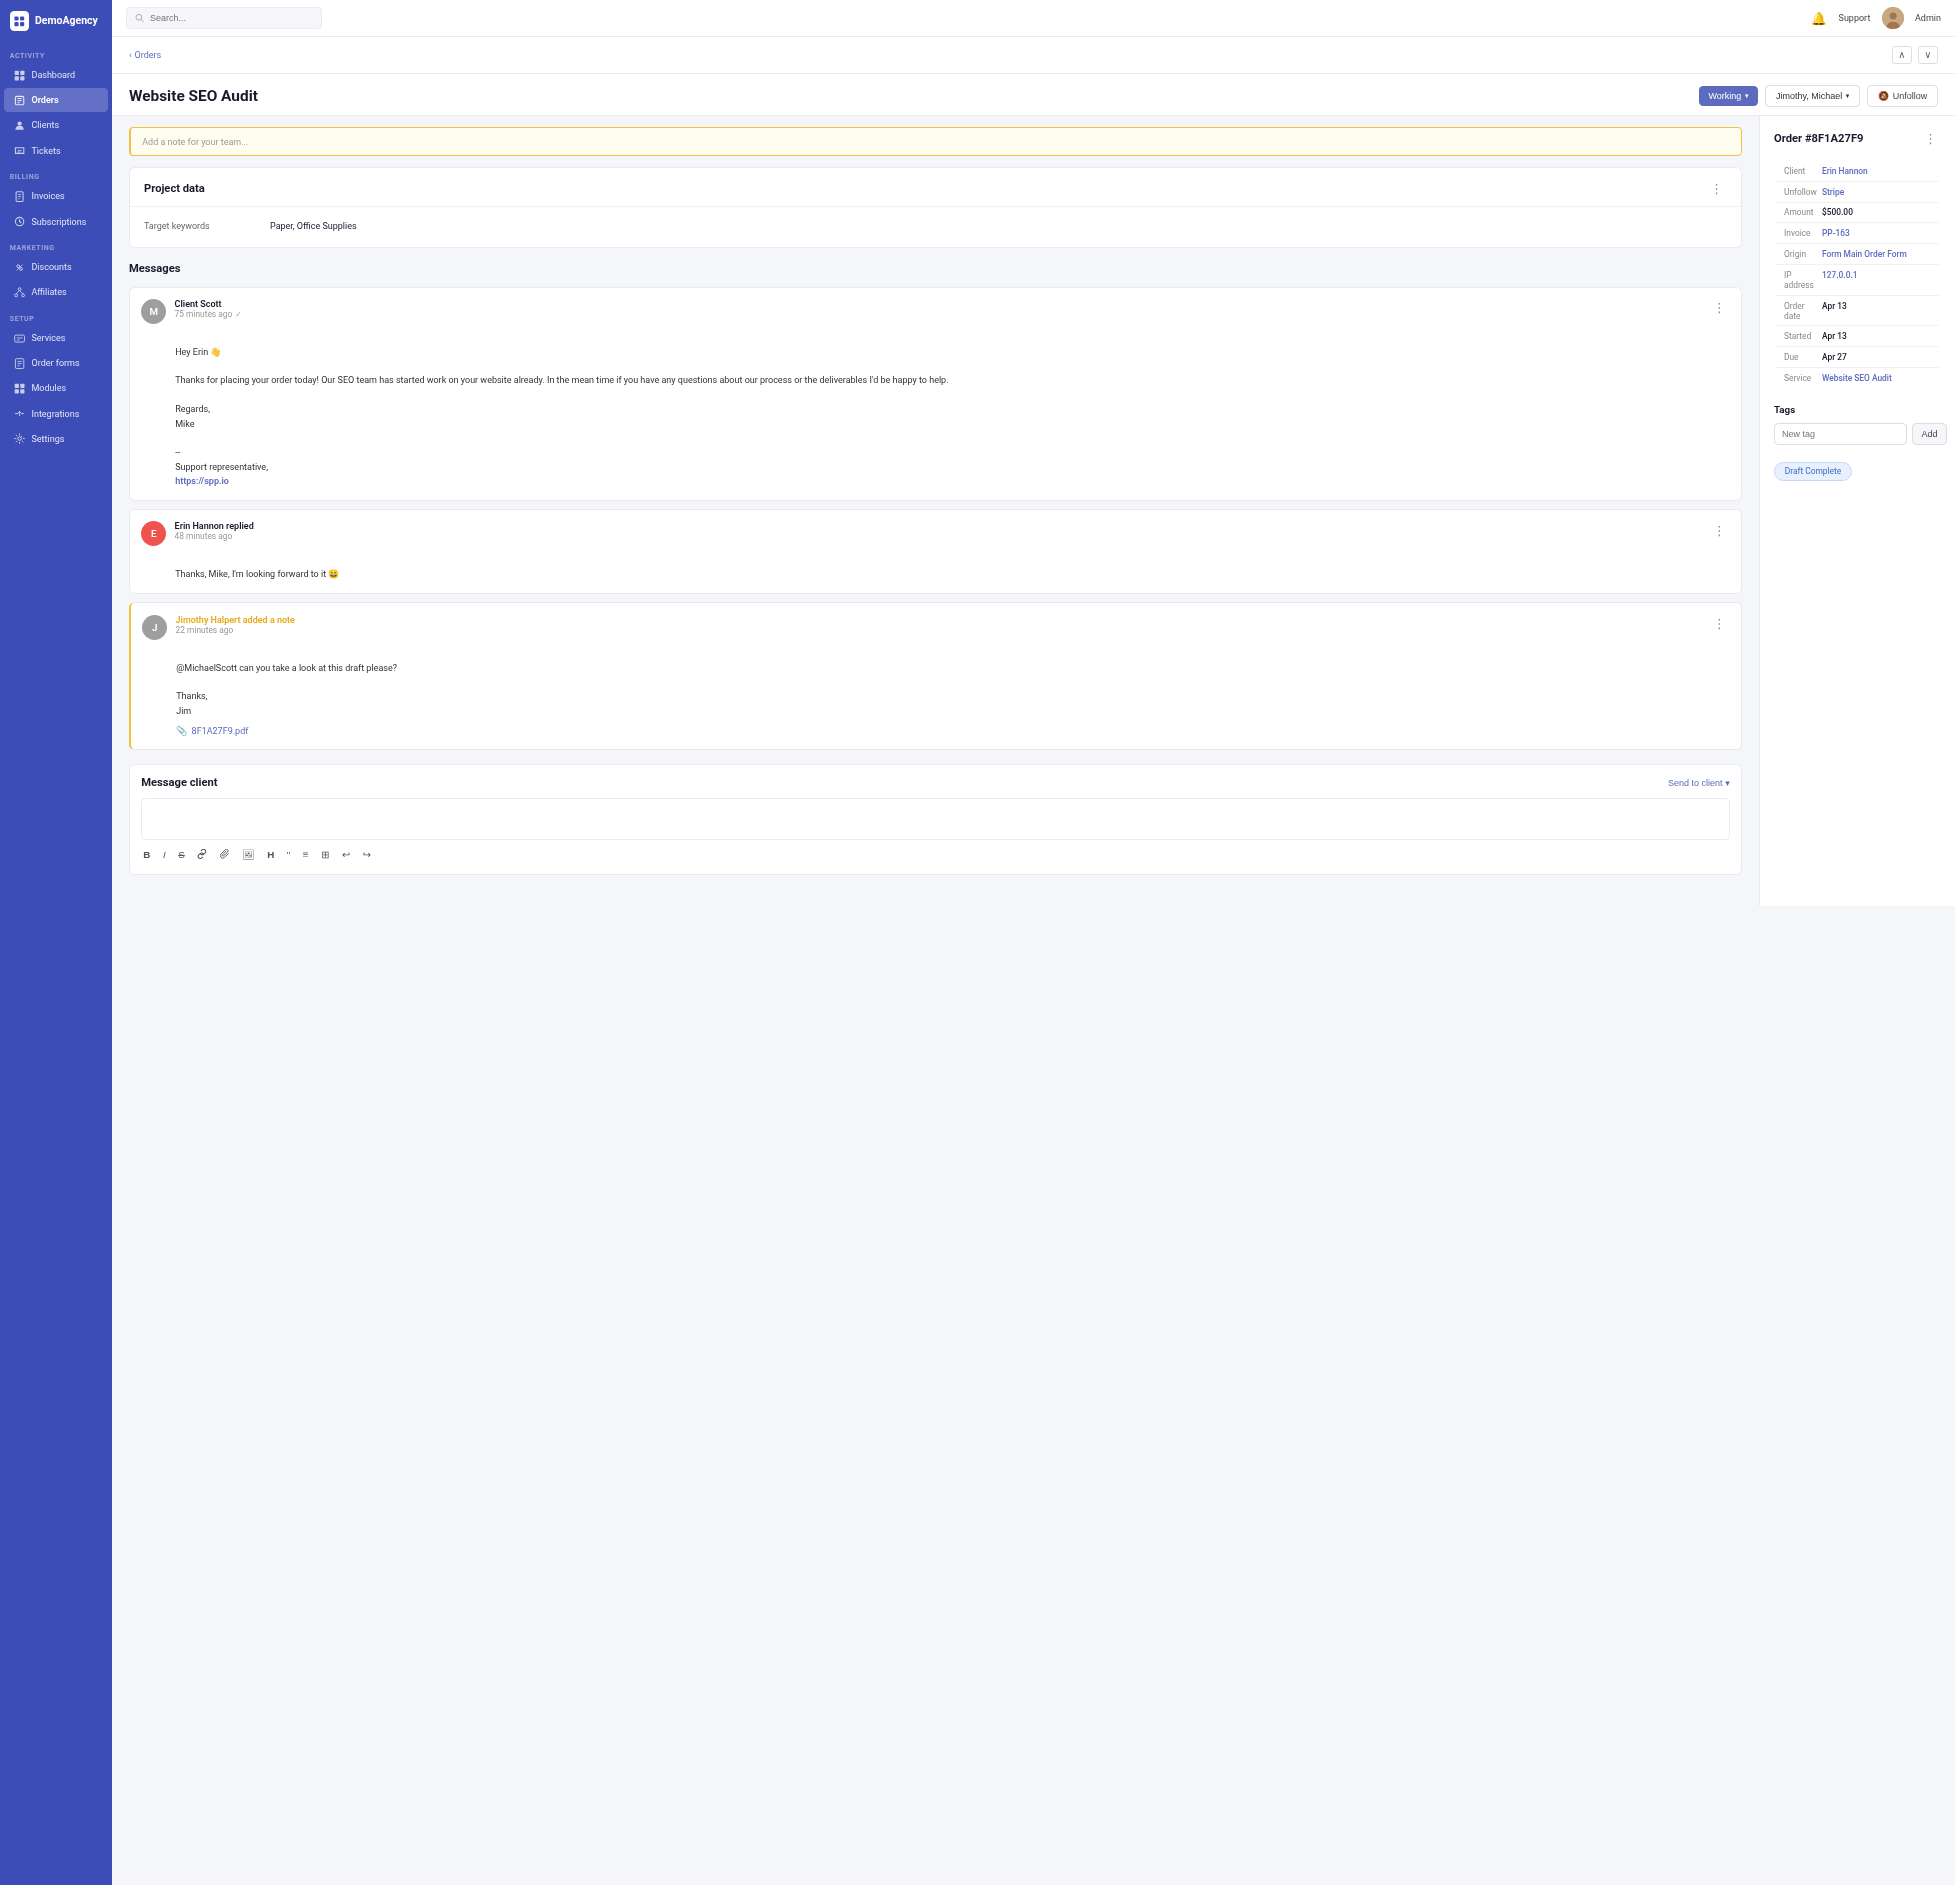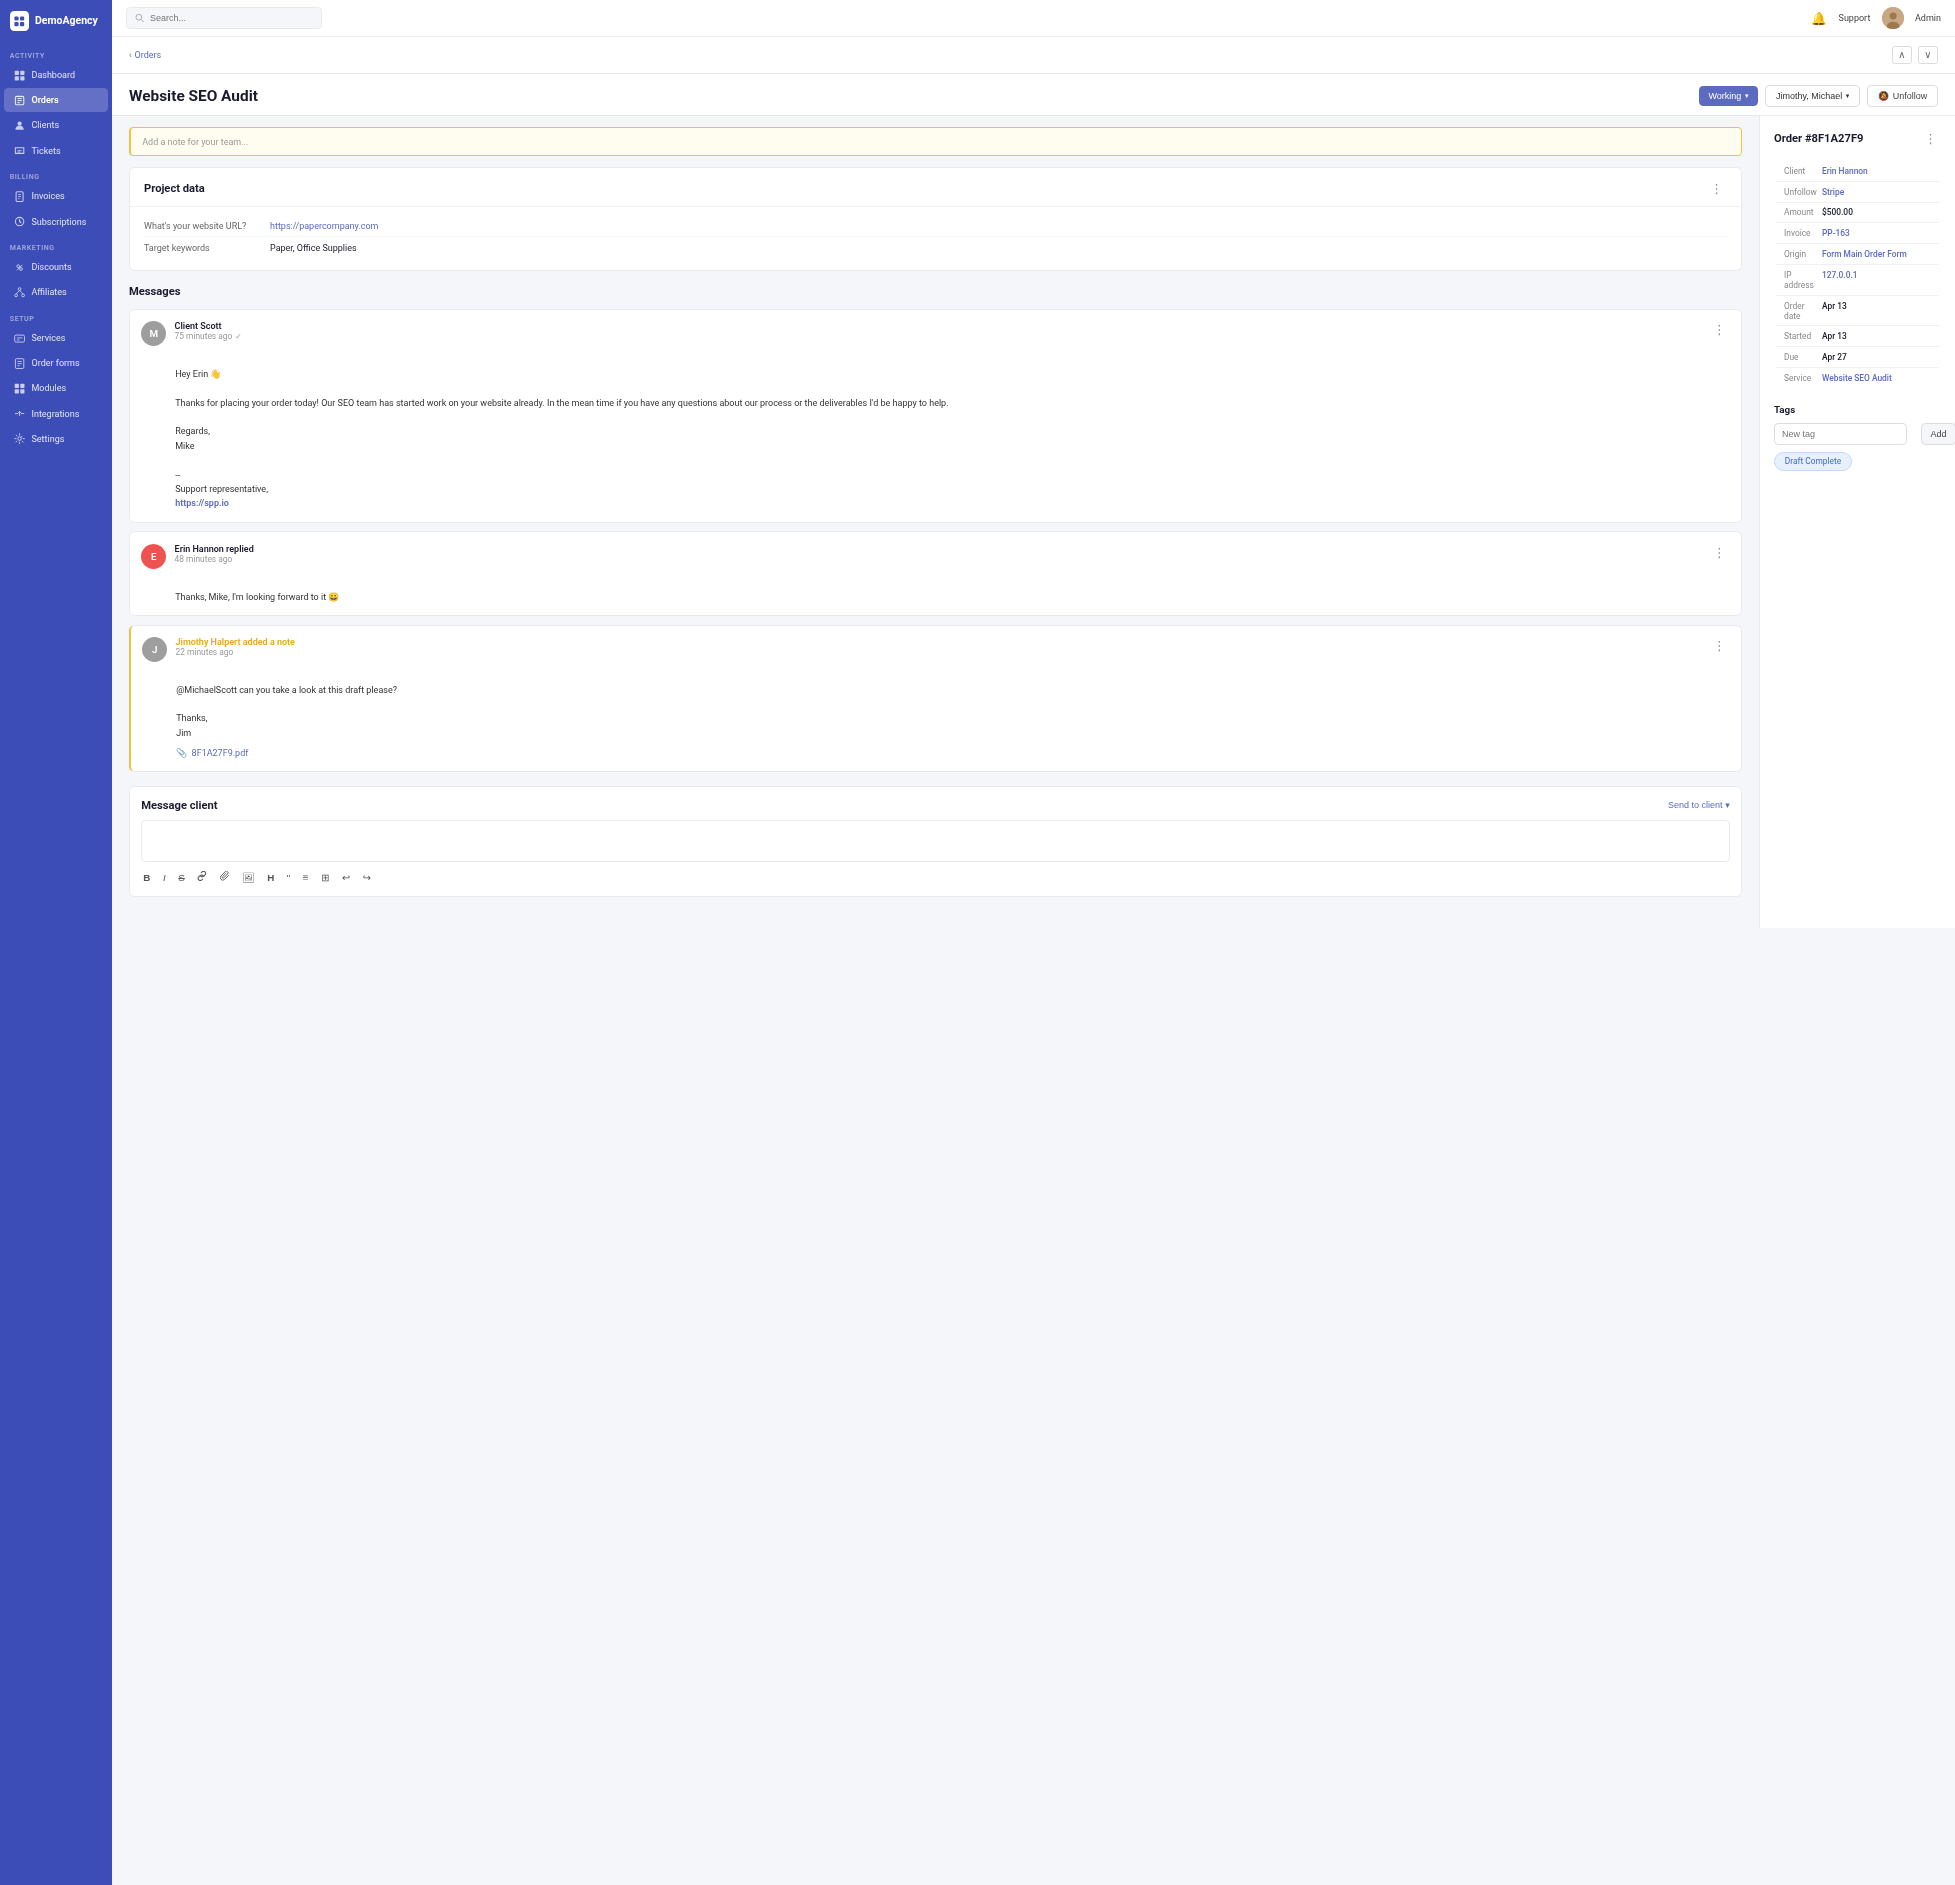--- a/index.html
+++ b/index.html
@@ -102,21 +102,21 @@
     .order-info-table { width: 100%; }
     .order-info-row { display: flex; padding: 4.9px 0; border-bottom: 0.7px solid #f0f0f5; font-size: 8.4px; }
     .order-info-row:last-child { border-bottom: none; }
     .order-info-label { color: #888; width: 46px; flex-shrink: 0; padding-left: 8px; }
     .order-info-value { color: #1a1a2e; font-weight: 500; }
     .order-info-value.link { color: #5c6bc0; cursor: pointer; }
 
     
     .tags-section { margin-top: 14px; }
     .tags-title { font-size: 9.8px; font-weight: 700; color: #1a1a2e; margin-bottom: 8.4px; }
-    .tag-input-row { display: flex; gap: 14px; margin-bottom: 7px; }
+    .tag-input-row { display: flex; gap: 5px; margin-bottom: 17px; }
     .tag-input { flex: 1; border: 0.7px solid #ddd; border-radius: 4.2px; padding: 4.9px 7px; font-size: 9px; outline: none; }
     .add-tag-btn { background: #f5f6fa; border: 0.7px solid #ddd; border-radius: 4.2px; padding: 4.9px 8.4px; font-size: 9px; cursor: pointer; color: #444; }
     .tag-badge { display: inline-flex; align-items: center; background: #e8f0fe; color: #3d6bc4; border-radius: 14px; padding: 3.5px 9.8px; font-size: 8.4px; cursor: pointer; border: 0.7px solid #c5d8fb; }
 
     
     ::-webkit-scrollbar { width: 3.5px; }
     ::-webkit-scrollbar-track { background: transparent; }
     ::-webkit-scrollbar-thumb { background: #ddd; border-radius: 2.1px; }
   </style>
 </head>
@@ -324,24 +324,20 @@
           <div class="note-box">
             <span>Add a note for your team...</span>
           </div>
 
           <div class="section-card">
             <div class="section-header">
               <span class="section-title">Project data</span>
               <button class="three-dots">⋮</button>
             </div>
             <div class="project-data-table">
-              <div class="data-row">
-                <span class="data-label">What's your website URL?</span>
-                <span class="data-value link">https://papercompany.com</span>
-              </div>
               <div class="data-row">
                 <span class="data-label">Target keywords</span>
                 <span class="data-value">Paper, Office Supplies</span>
               </div>
             </div>
           </div>
 
           <div class="messages-section">
             <div class="messages-title">Messages</div>
 

